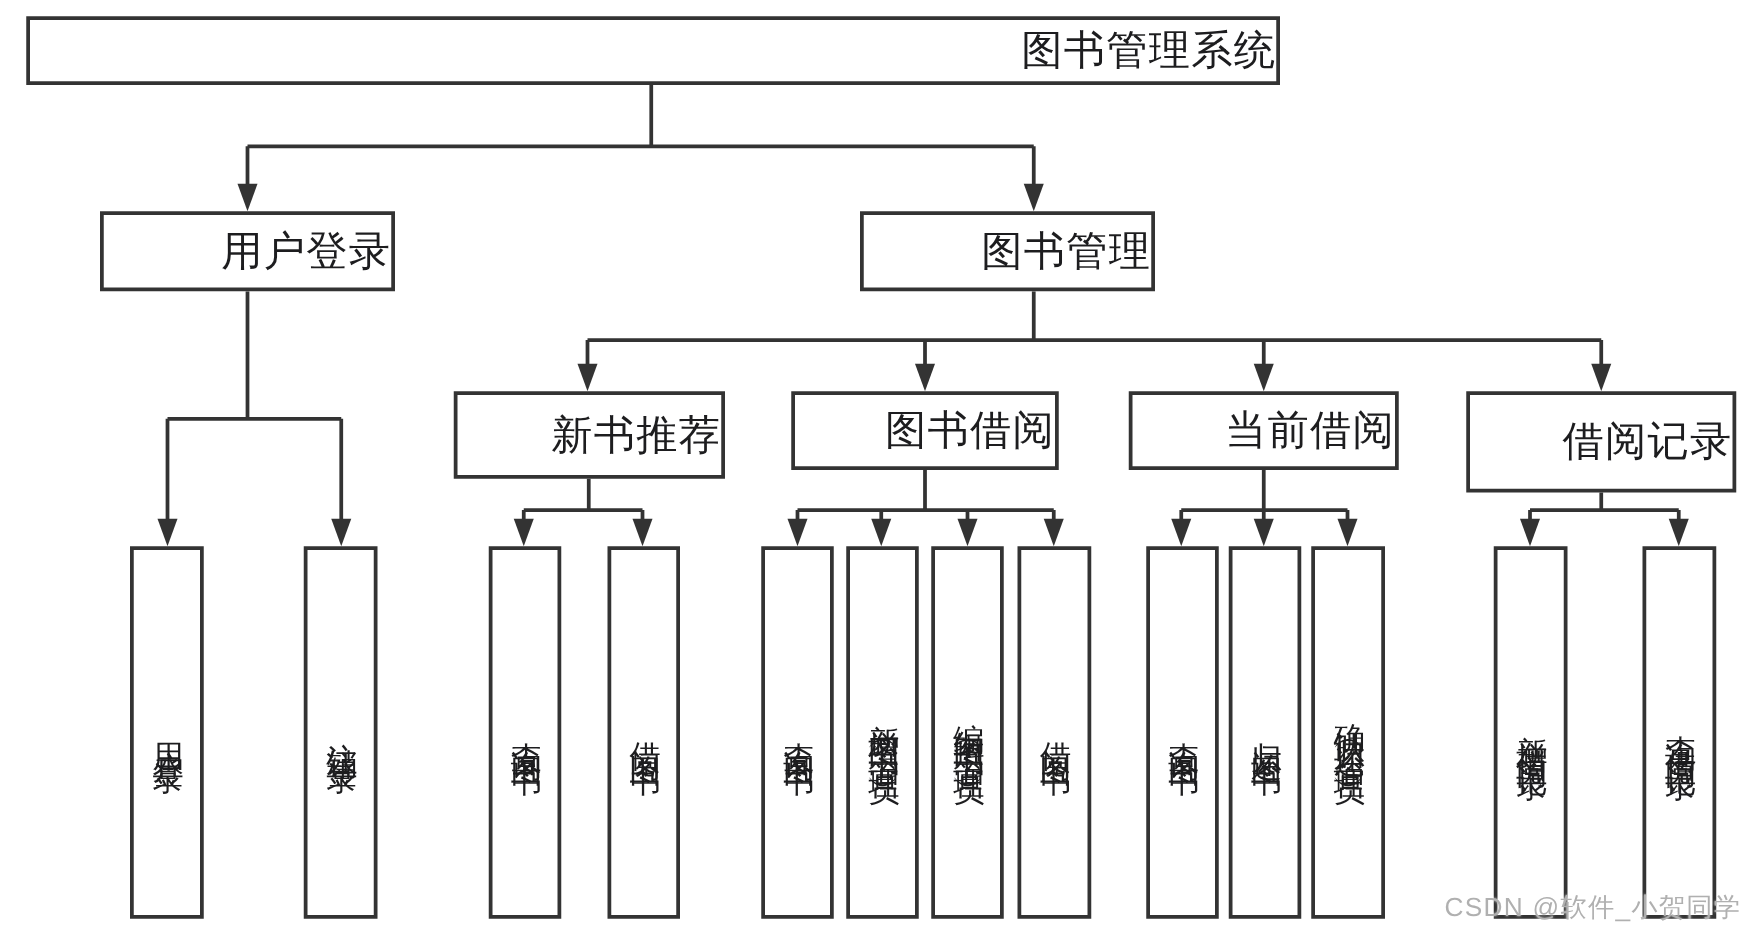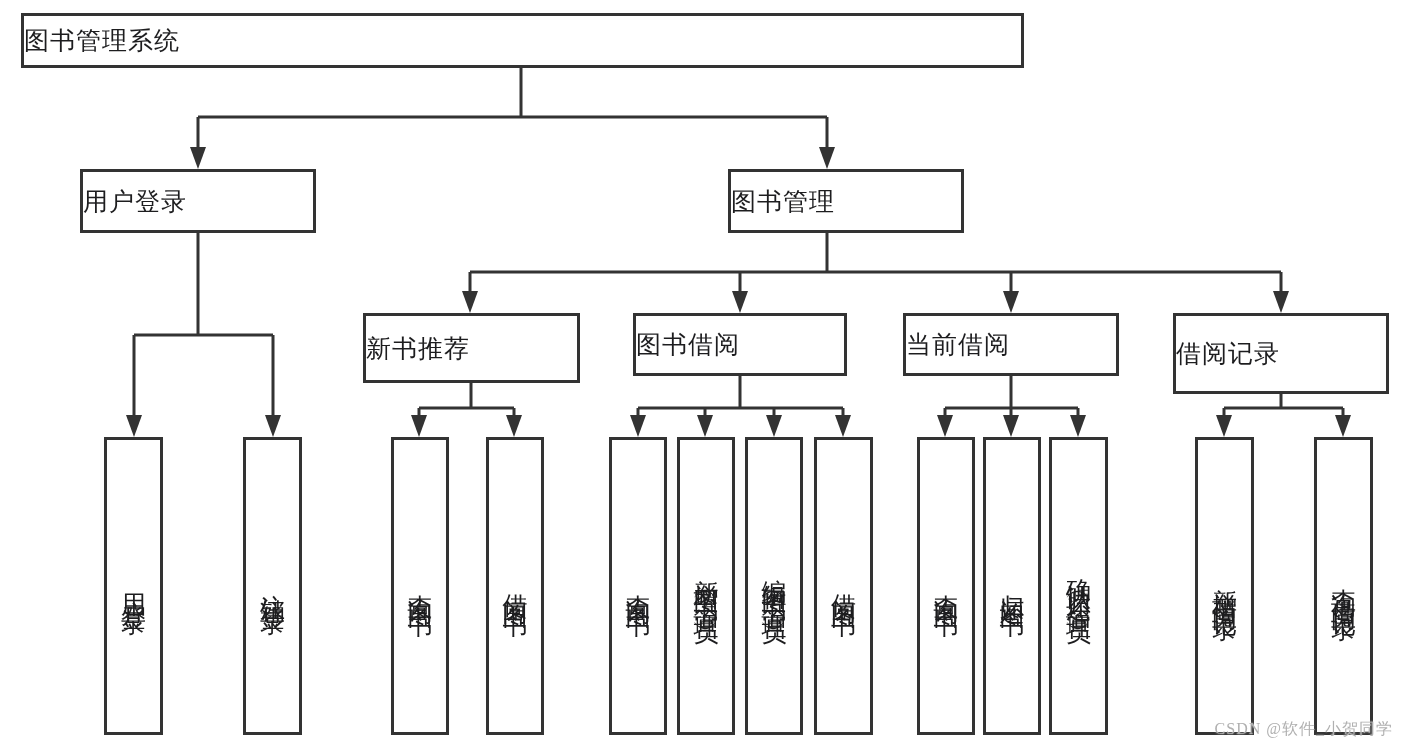--- a/index.html
+++ b/index.html
@@ -19,22 +19,22 @@
     color:var(--text);
   }
   #wires{position:absolute;left:0;top:0;width:1405px;height:747px;}
   #wires path{stroke:var(--line);stroke-width:3;fill:none;}
   #wires polygon{fill:var(--line);stroke:none;}
   .hbox{
     position:absolute;
     box-sizing:border-box;
     border:3px solid var(--box-border);
     background:var(--box-fill);
-    display:flex;align-items:center;justify-content:flex-start;
-    font-size:25px;
+    display:flex;align-items:center;justify-content:flex-end;
+    font-size:33px;
     letter-spacing:1px;
     white-space:nowrap;
   }
   .vbox{
     position:absolute;
     box-sizing:border-box;
     border:3px solid var(--box-border);
     background:var(--box-fill);
     display:flex;align-items:center;justify-content:center;
     font-size:25px;
@@ -43,26 +43,25 @@
   .vbox span{
     writing-mode:vertical-rl;
     text-orientation:mixed;
     letter-spacing:6px;
     line-height:1;
     white-space:nowrap;
   }
   .watermark{
     position:absolute;
     right:12px;bottom:7px;
-    font-size:16px;
+    font-size:21px;
     letter-spacing:1px;
     color:var(--watermark);
     text-shadow:0 0 2px rgba(255,255,255,0.9);
     white-space:nowrap;
-    font-family:Liberation Serif, serif;
   }
 </style>
 </head>
 <body>
 
 <div id="canvas">
 
   <svg id="wires" viewBox="0 0 1405 747" xmlns="http://www.w3.org/2000/svg">
 
     <g>
@@ -113,21 +112,21 @@
     </g>
   </svg>
 
   <div class="hbox" style="left:21px;top:13px;width:1003px;height:55px">
     <span>图书管理系统</span>
   </div>
 
   <div class="hbox" style="left:80px;top:169px;width:236px;height:64px">
     <span>用户登录</span>
   </div>
-  <div class="hbox" style="left:728px;top:169px;width:236px;height:64px">
+  <div class="hbox" style="left:688px;top:169px;width:236px;height:64px">
     <span>图书管理</span>
   </div>
 
   <div class="hbox" style="left:363px;top:313px;width:217px;height:70px">
     <span>新书推荐</span>
   </div>
   <div class="hbox" style="left:633px;top:313px;width:214px;height:63px">
     <span>图书借阅</span>
   </div>
   <div class="hbox" style="left:903px;top:313px;width:216px;height:63px">

